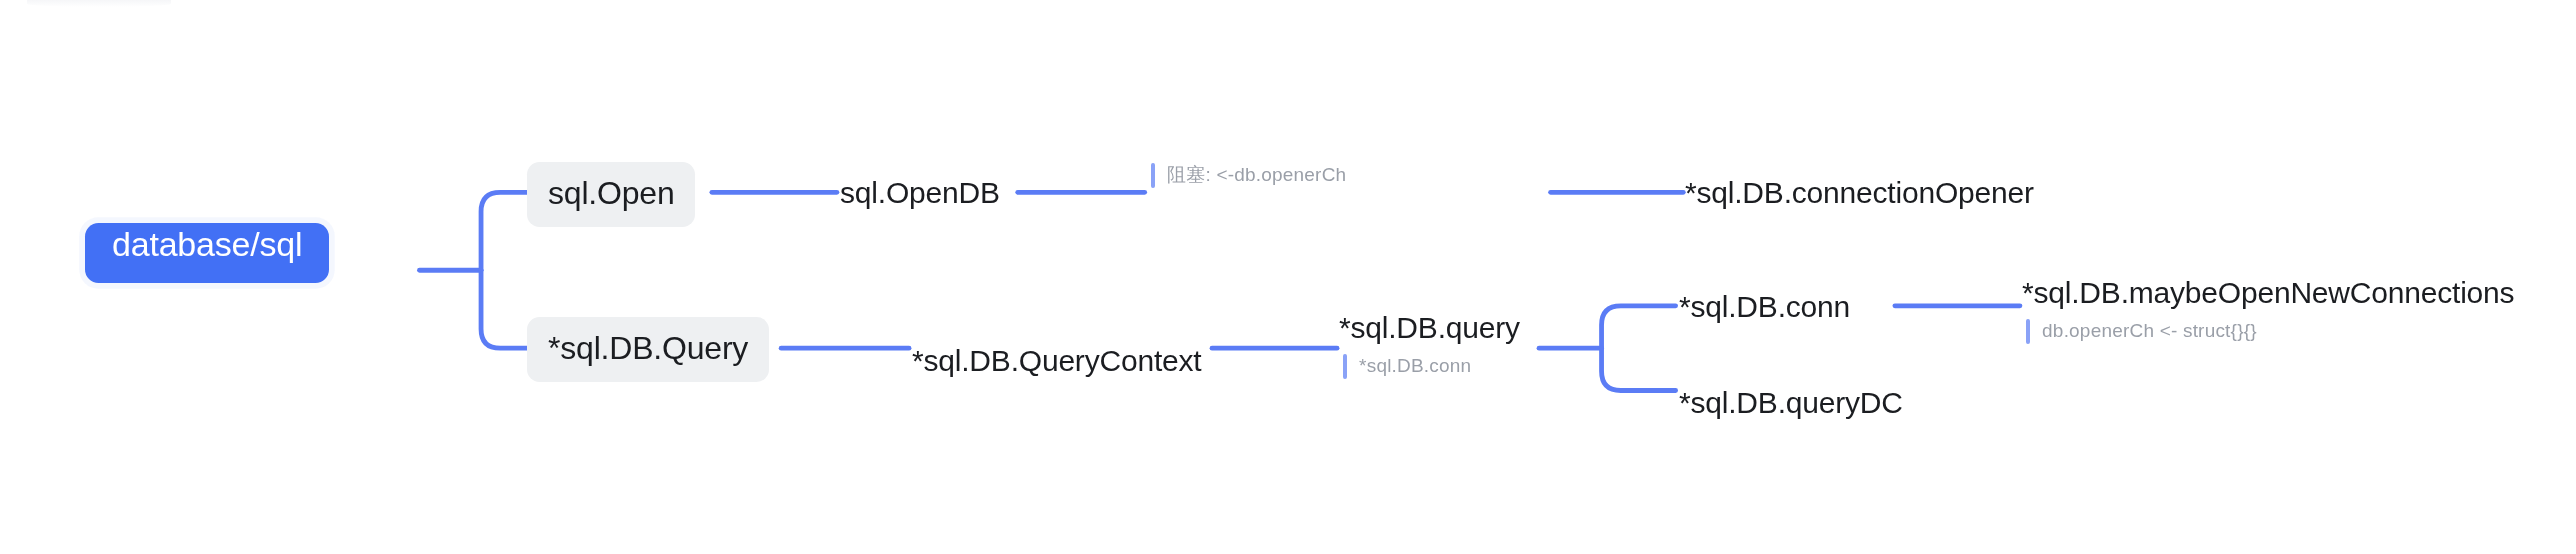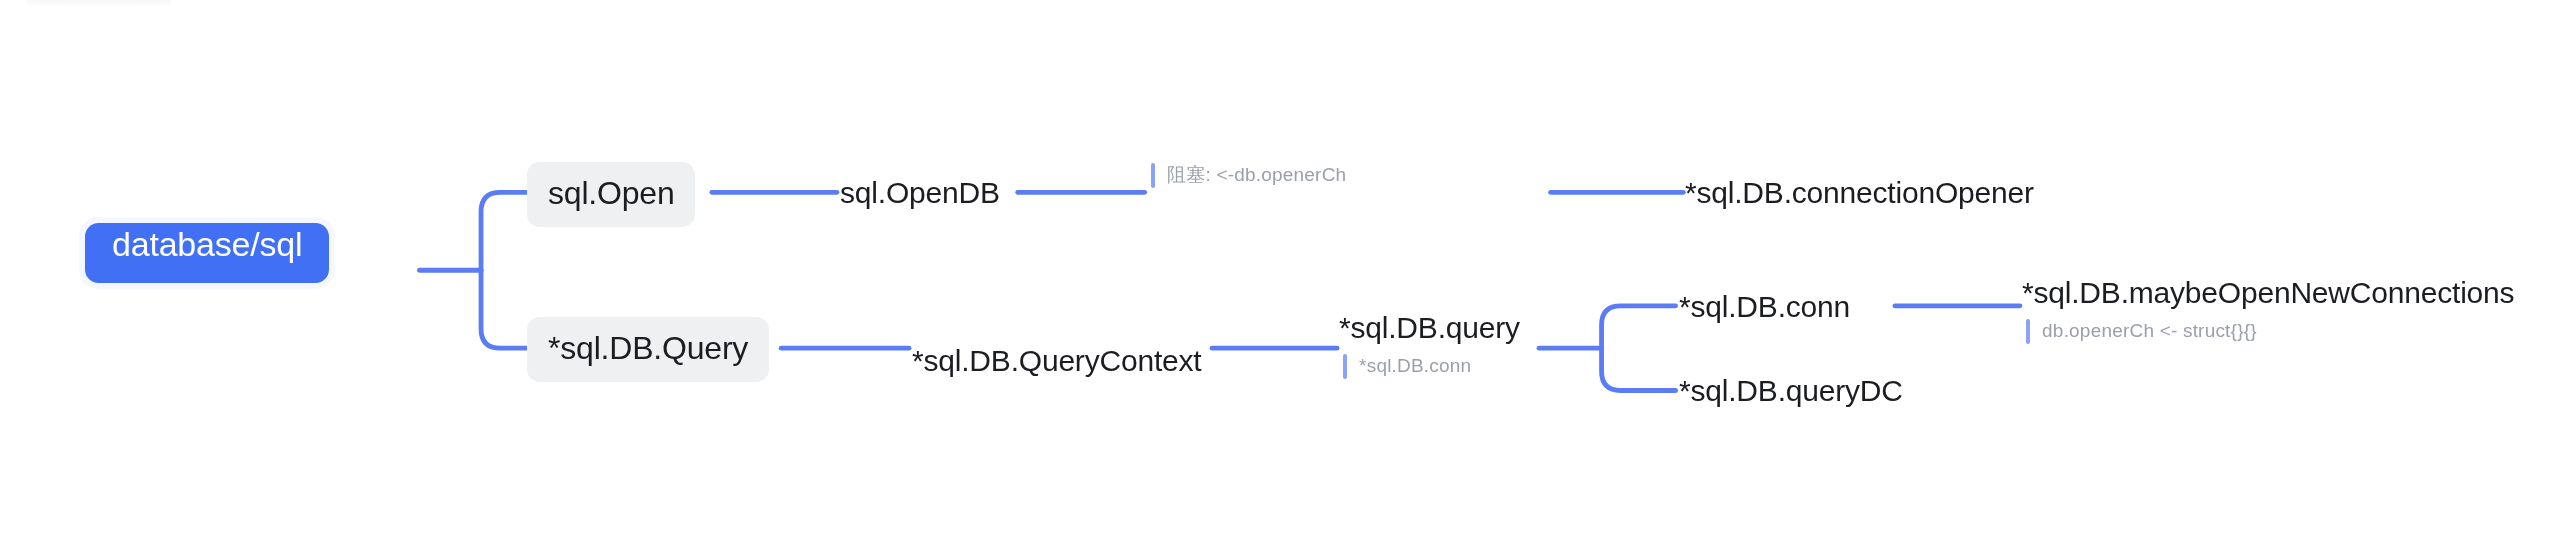--- a/index.html
+++ b/index.html
@@ -162,21 +162,21 @@
     <div class="node-note">
       <span class="note-bar"></span>
       <span class="note-text">*sql.DB.conn</span>
     </div>
   </div>
 
   <div class="node node-plain" style="left:1679px; top:289px;text-align:center;">
     <div class="node-title">*sql.DB.conn</div>
   </div>
 
-  <div class="node node-plain" style="left:1679px; top:373px;text-align:right;">
+  <div class="node node-plain" style="left:1679px; top:385px;text-align:right;">
     <div class="node-title">*sql.DB.queryDC</div>
   </div>
 
   <div class="node node-plain" style="left:2022px; top:267px;margin-top:8px;">
     <div class="node-title">*sql.DB.maybeOpenNewConnections</div>
     <div class="node-note">
       <span class="note-bar"></span>
       <span class="note-text">db.openerCh &lt;- struct{}{}</span>
     </div>
   </div>

